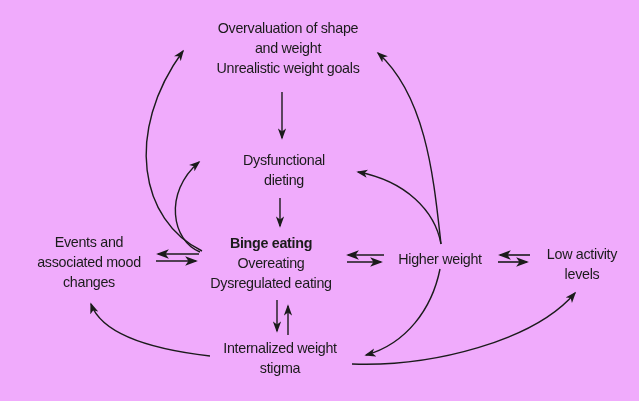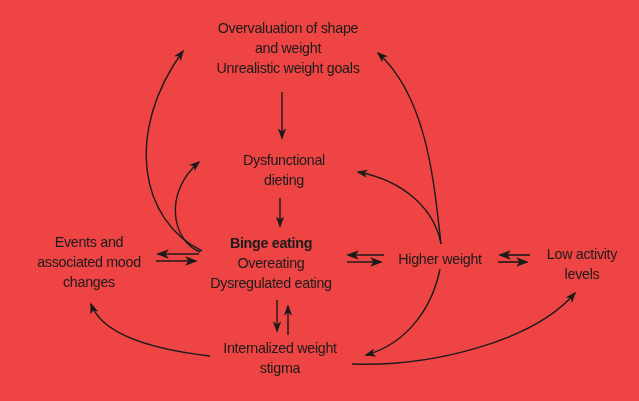--- a/index.html
+++ b/index.html
@@ -3,21 +3,21 @@
 <meta charset="utf-8">
 <style>
   html, body {
     margin: 0;
     padding: 0;
     background: #ffffff;
   }
   .page {
     width: 639px;
     height: 401px;
-    background: #ef4444;
+    background: #f0abfc;
     position: relative;
     overflow: hidden;
     font-family: "Liberation Sans", sans-serif;
   }
   svg text {
     font-family: "Liberation Sans", sans-serif;
     font-size: 14.3px;
     fill: #1b1b1b;
     letter-spacing: -0.3px;
   }

